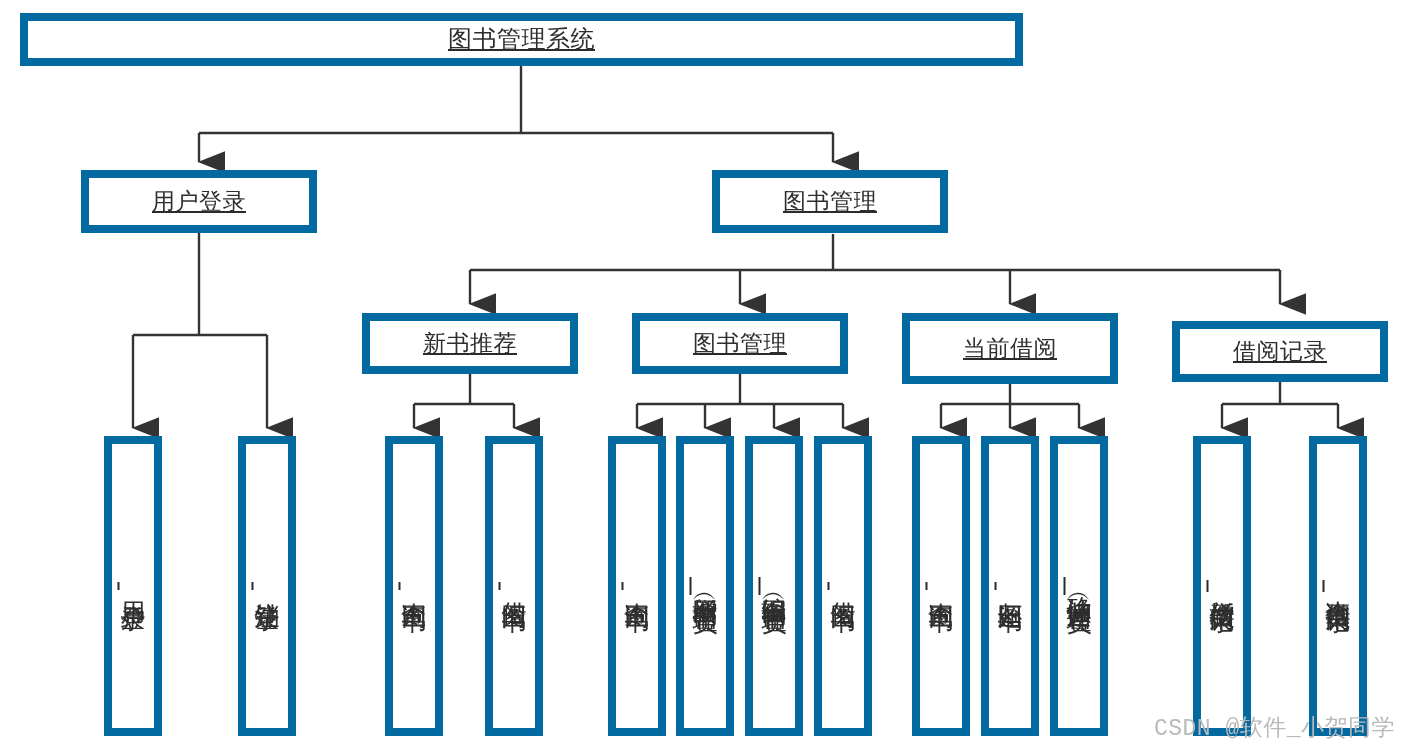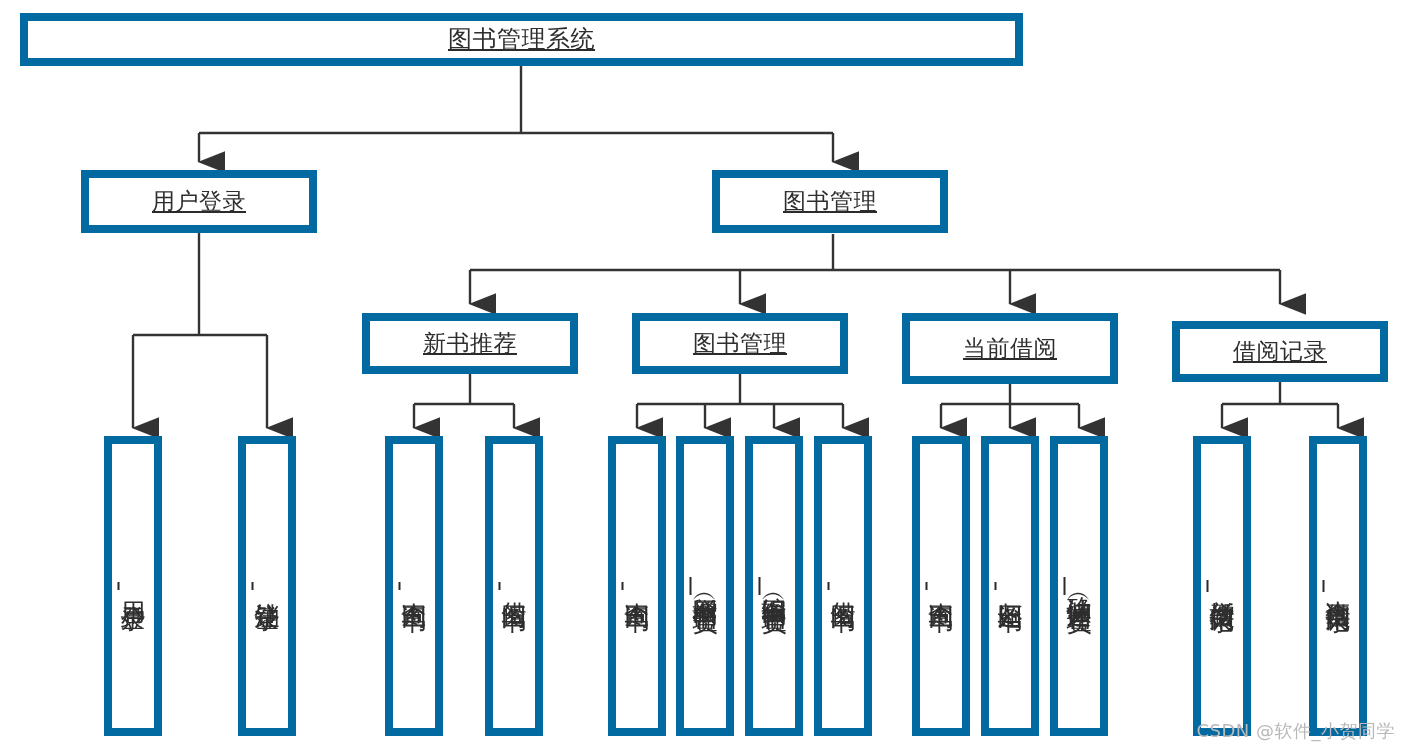--- a/index.html
+++ b/index.html
@@ -60,24 +60,25 @@
     font-size:25px;
     letter-spacing:2px;
     line-height:1;
     white-space:nowrap;
   }
   
   #watermark{
     position:absolute;
     right:10px;
     bottom:4px;
-    font-size:18px;
+    font-size:23px;
     color:#b9b9b9;
     white-space:nowrap;
     letter-spacing:0.5px;
+    font-family:Liberation Mono, monospace;
   }
 </style>
 </head>
 <body>
 
 <div id="canvas">
 
   <svg id="wires" viewBox="0 0 1405 747" xmlns="http://www.w3.org/2000/svg">
     <defs>
       <marker id="arrow" viewBox="0 0 10 12" refX="5" refY="11" markerWidth="10" markerHeight="12" orient="auto-start-reverse">

